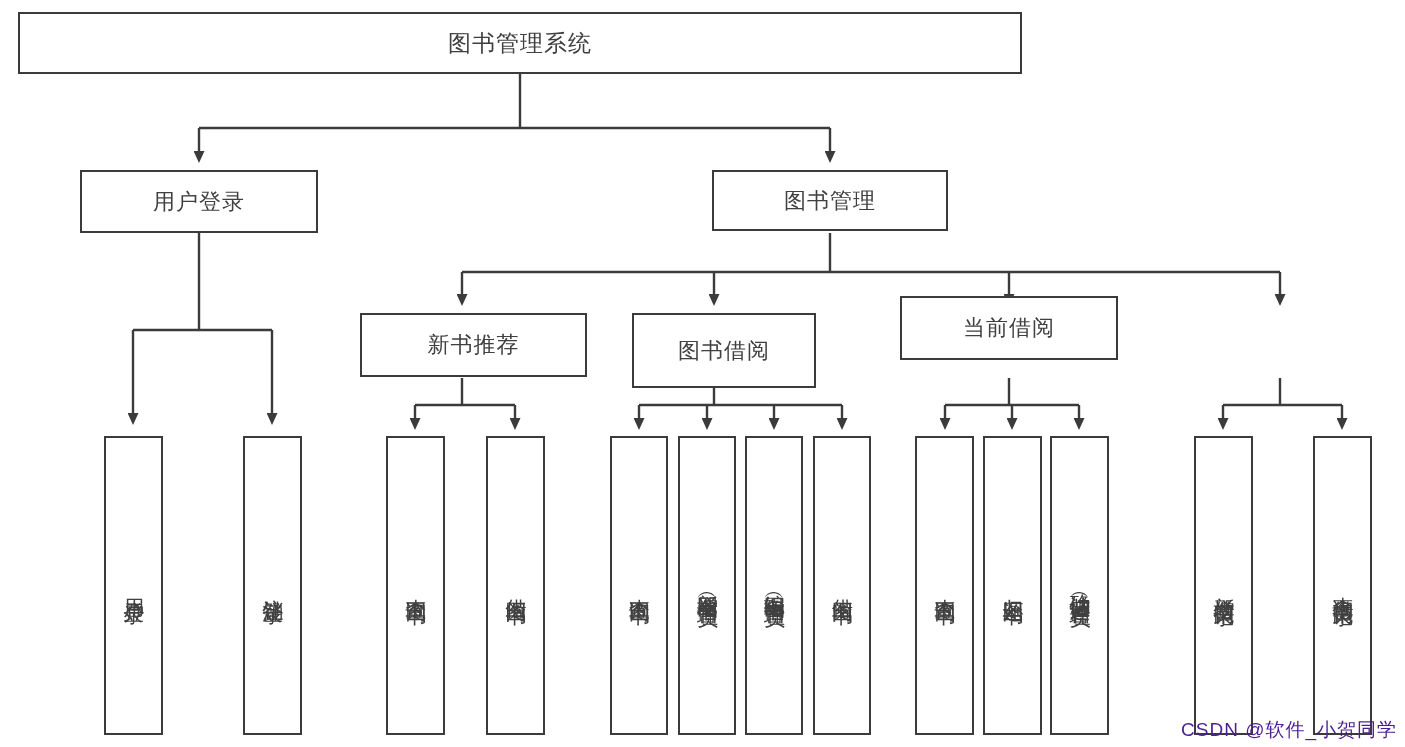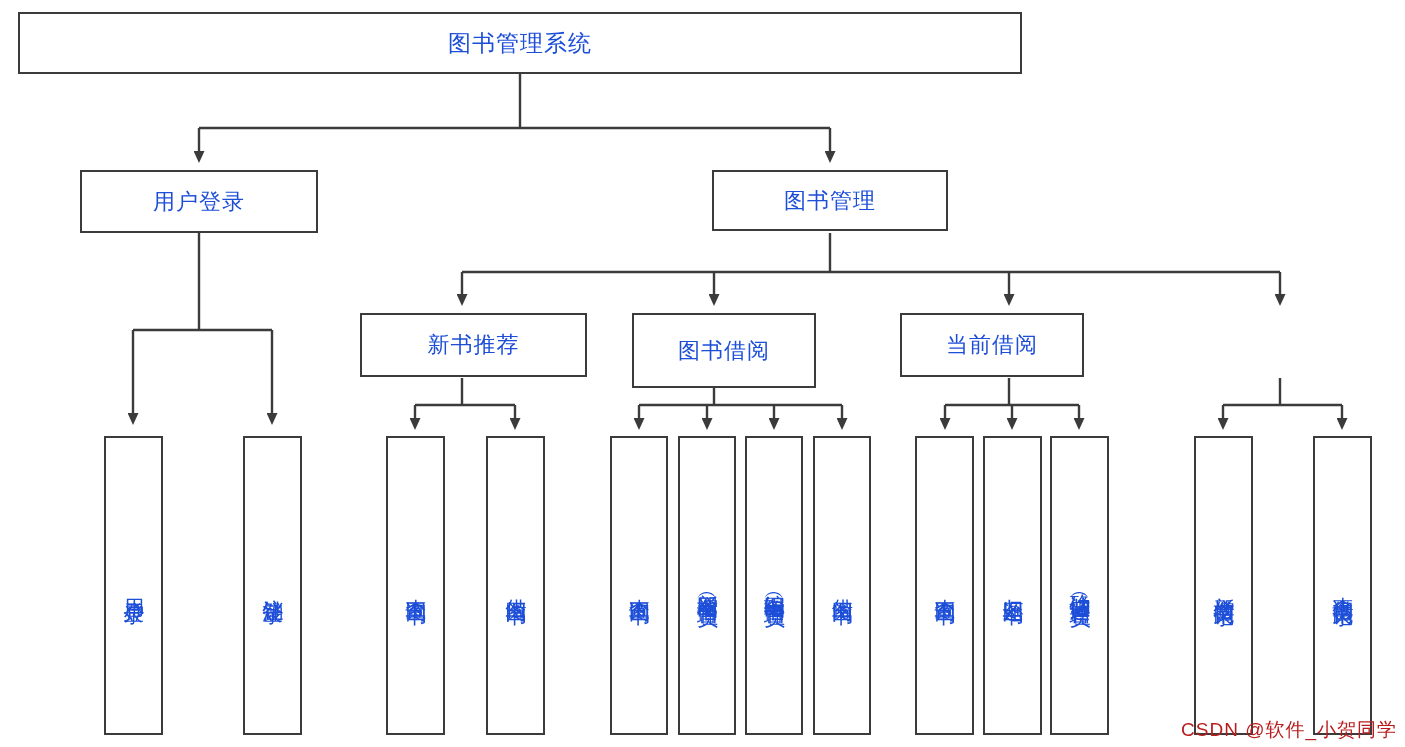--- a/index.html
+++ b/index.html
@@ -26,21 +26,21 @@
     pointer-events: none;
   }
   .node {
     position: absolute;
     box-sizing: border-box;
     background: #ffffff;
     border: 2px solid #3b3b3b;
     display: flex;
     align-items: center;
     justify-content: center;
-    color: #1d4ed8;
+    color: #404040;
   }
   .node.horiz {
     font-size: 22px;
     letter-spacing: 1px;
   }
   .node.vert {
     writing-mode: vertical-rl;
     text-orientation: upright;
     font-size: 21px;
     line-height: 1.18;
@@ -55,21 +55,21 @@
     display: block;
   }
   .node.root {
     font-size: 23px;
   }
   .watermark {
     position: absolute;
     right: 8px;
     bottom: 4px;
     font-size: 19px;
-    color: #b91c1c;
+    color: #4c1d95;
     letter-spacing: 1px;
     white-space: nowrap;
   }
 </style>
 </head>
 <body>
 
 <div id="canvas">
 
   <svg id="wires" viewBox="0 0 1405 747" xmlns="http://www.w3.org/2000/svg">
@@ -132,21 +132,21 @@
   <div class="node horiz" style="left:712px; top:170px; width:236px; height:61px;">
     <span>图书管理</span>
   </div>
 
   <div class="node horiz" style="left:360px; top:313px; width:227px; height:64px;">
     <span>新书推荐</span>
   </div>
   <div class="node horiz" style="left:632px; top:313px; width:184px; height:75px;">
     <span>图书借阅</span>
   </div>
-  <div class="node horiz" style="left:900px; top:313px; width:184px; height:64px;">
+  <div class="node horiz" style="left:900px; top:296px; width:218px; height:64px;">
     <span>当前借阅</span>
   </div>
 
   <div class="node vert" style="left:104px; top:436px; width:59px; height:299px;">
     <span class="vlabel">用户登录</span>
   </div>
   <div class="node vert" style="left:243px; top:436px; width:59px; height:299px;">
     <span class="vlabel">注销登录</span>
   </div>
 

